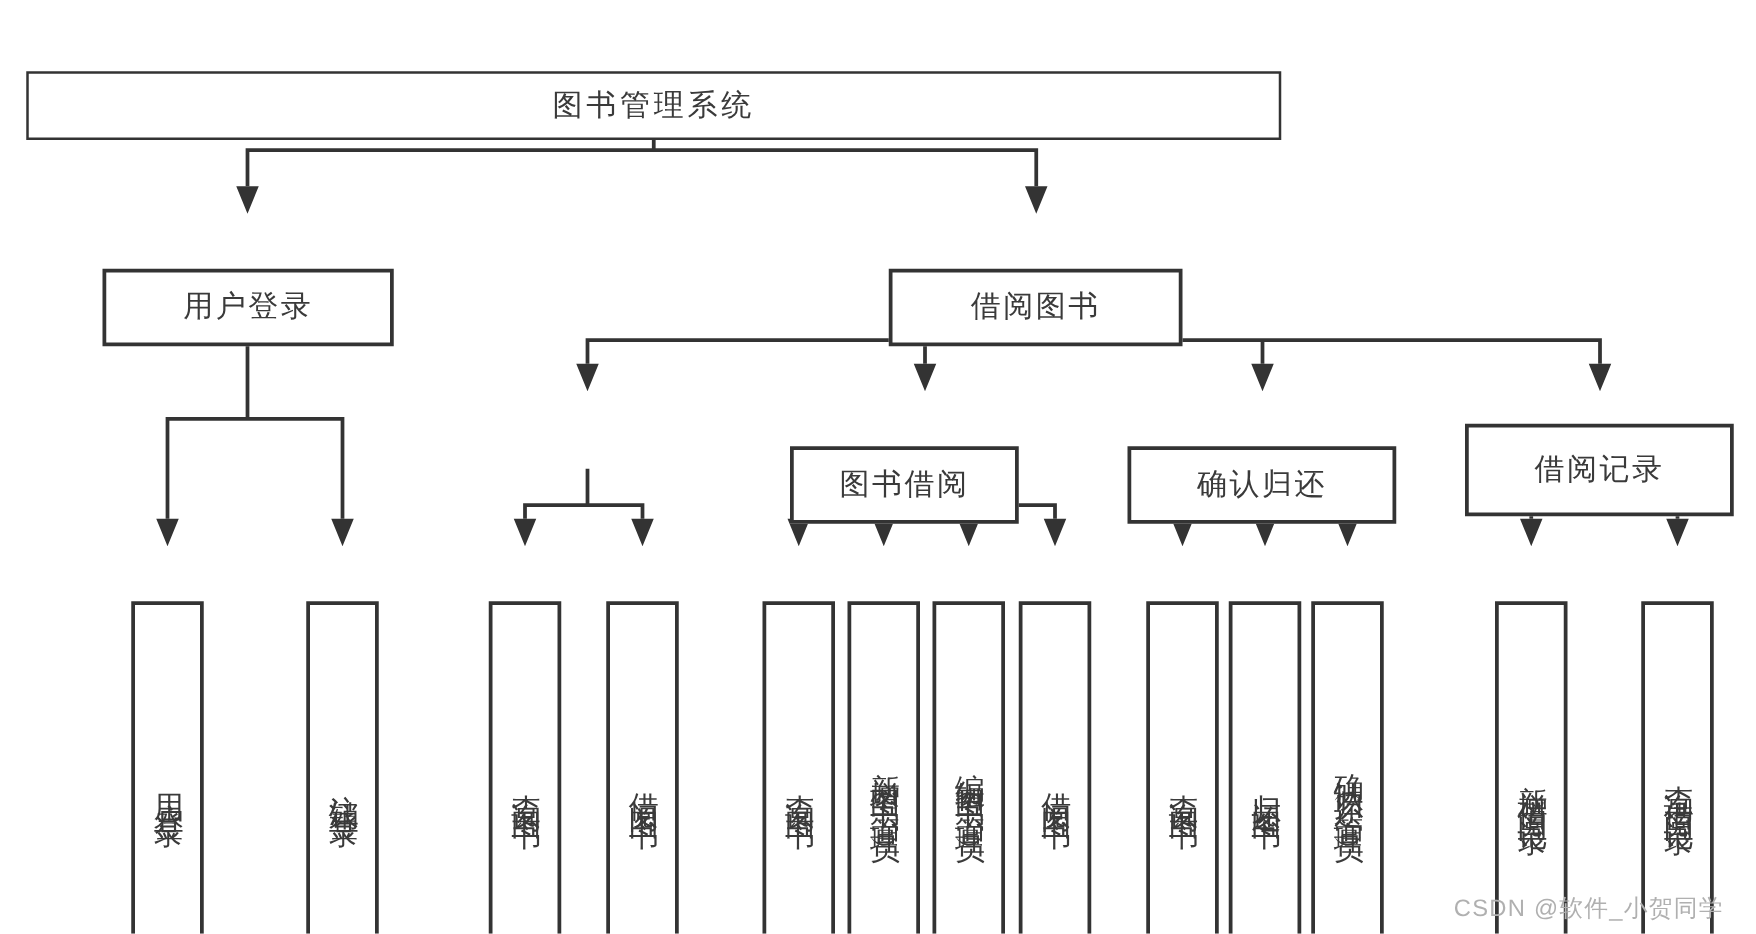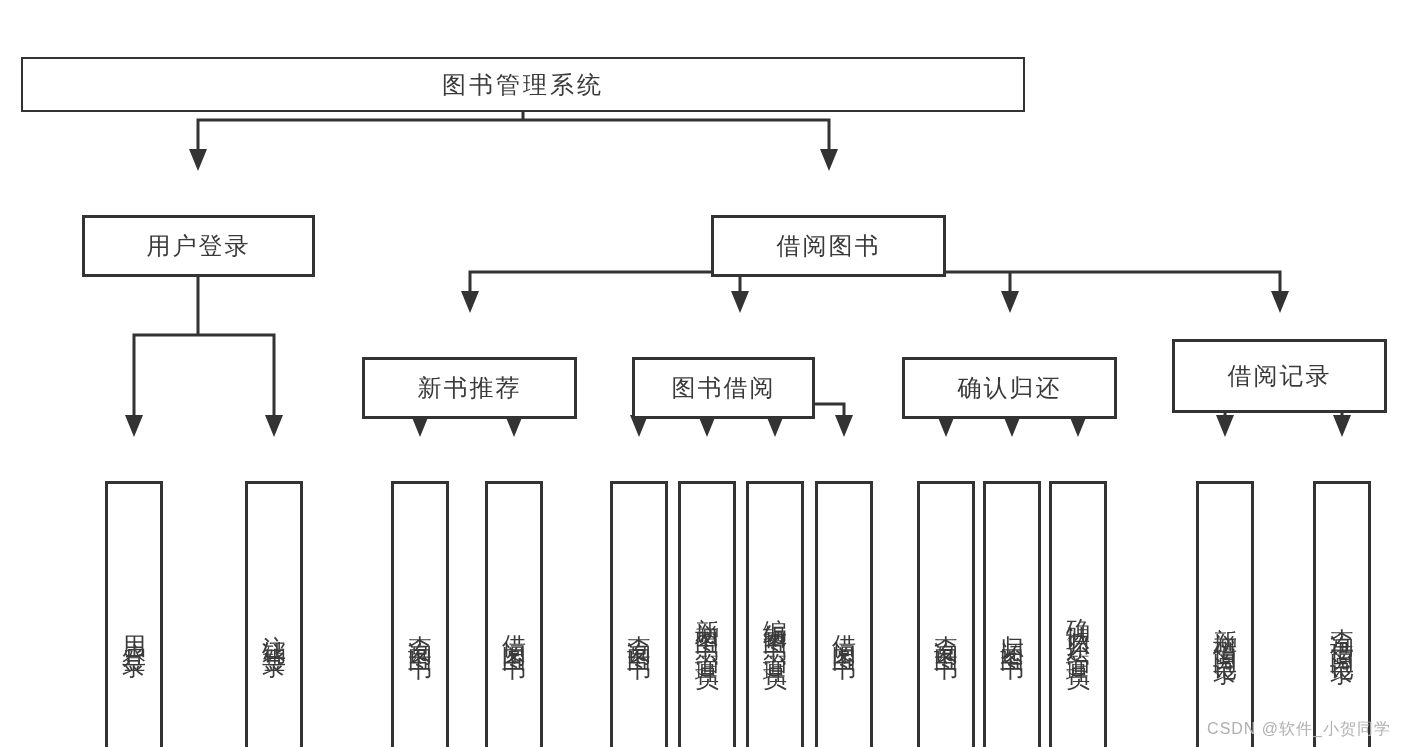--- a/index.html
+++ b/index.html
@@ -53,23 +53,23 @@
     letter-spacing: 2px;
   }
   .box.v {
     writing-mode: vertical-rl;
     text-orientation: mixed;
     letter-spacing: 7px;
     white-space: normal;
   }
   .watermark {
     position: absolute;
-    right: 14px;
+    right: 26px;
     bottom: 7px;
-    font-size: 16px;
+    font-size: 19px;
     letter-spacing: 1px;
     color: var(--watermark);
   }
 </style>
 </head>
 <body>
 
 <div class="canvas">
 
   <svg class="connectors" viewBox="0 0 1405 747" xmlns="http://www.w3.org/2000/svg">
@@ -94,21 +94,20 @@
 
     <path class="line" d="M1280 375V404 M1225 415V404H1342V415"></path>
     <path class="arrow" d="M1216 415H1234L1225 437Z M1333 415H1351L1342 437Z"></path>
   </svg>
 
   <div class="box root" style="left:21px;top:13px;width:1004px;height:55px">图书管理系统</div>
 
   <div class="box h" style="left:82px;top:171px;width:233px;height:62px">用户登录</div>
   <div class="box h" style="left:711px;top:171px;width:235px;height:62px">借阅图书</div>
 
-  <div class="box h" style="left:362px;top:313px;width:215px;height:62px">新书推荐</div>
   <div class="box h" style="left:632px;top:313px;width:183px;height:62px">图书借阅</div>
   <div class="box h" style="left:902px;top:313px;width:215px;height:62px">确认归还</div>
   <div class="box h" style="left:1172px;top:295px;width:215px;height:74px">借阅记录</div>
 
   <div class="box v" style="left:105px;top:437px;width:58px;height:298px">用户登录</div>
   <div class="box v" style="left:245px;top:437px;width:58px;height:298px">注销登录</div>
 
   <div class="box v" style="left:391px;top:437px;width:58px;height:298px">查询图书</div>
   <div class="box v" style="left:485px;top:437px;width:58px;height:298px">借阅图书</div>
 

